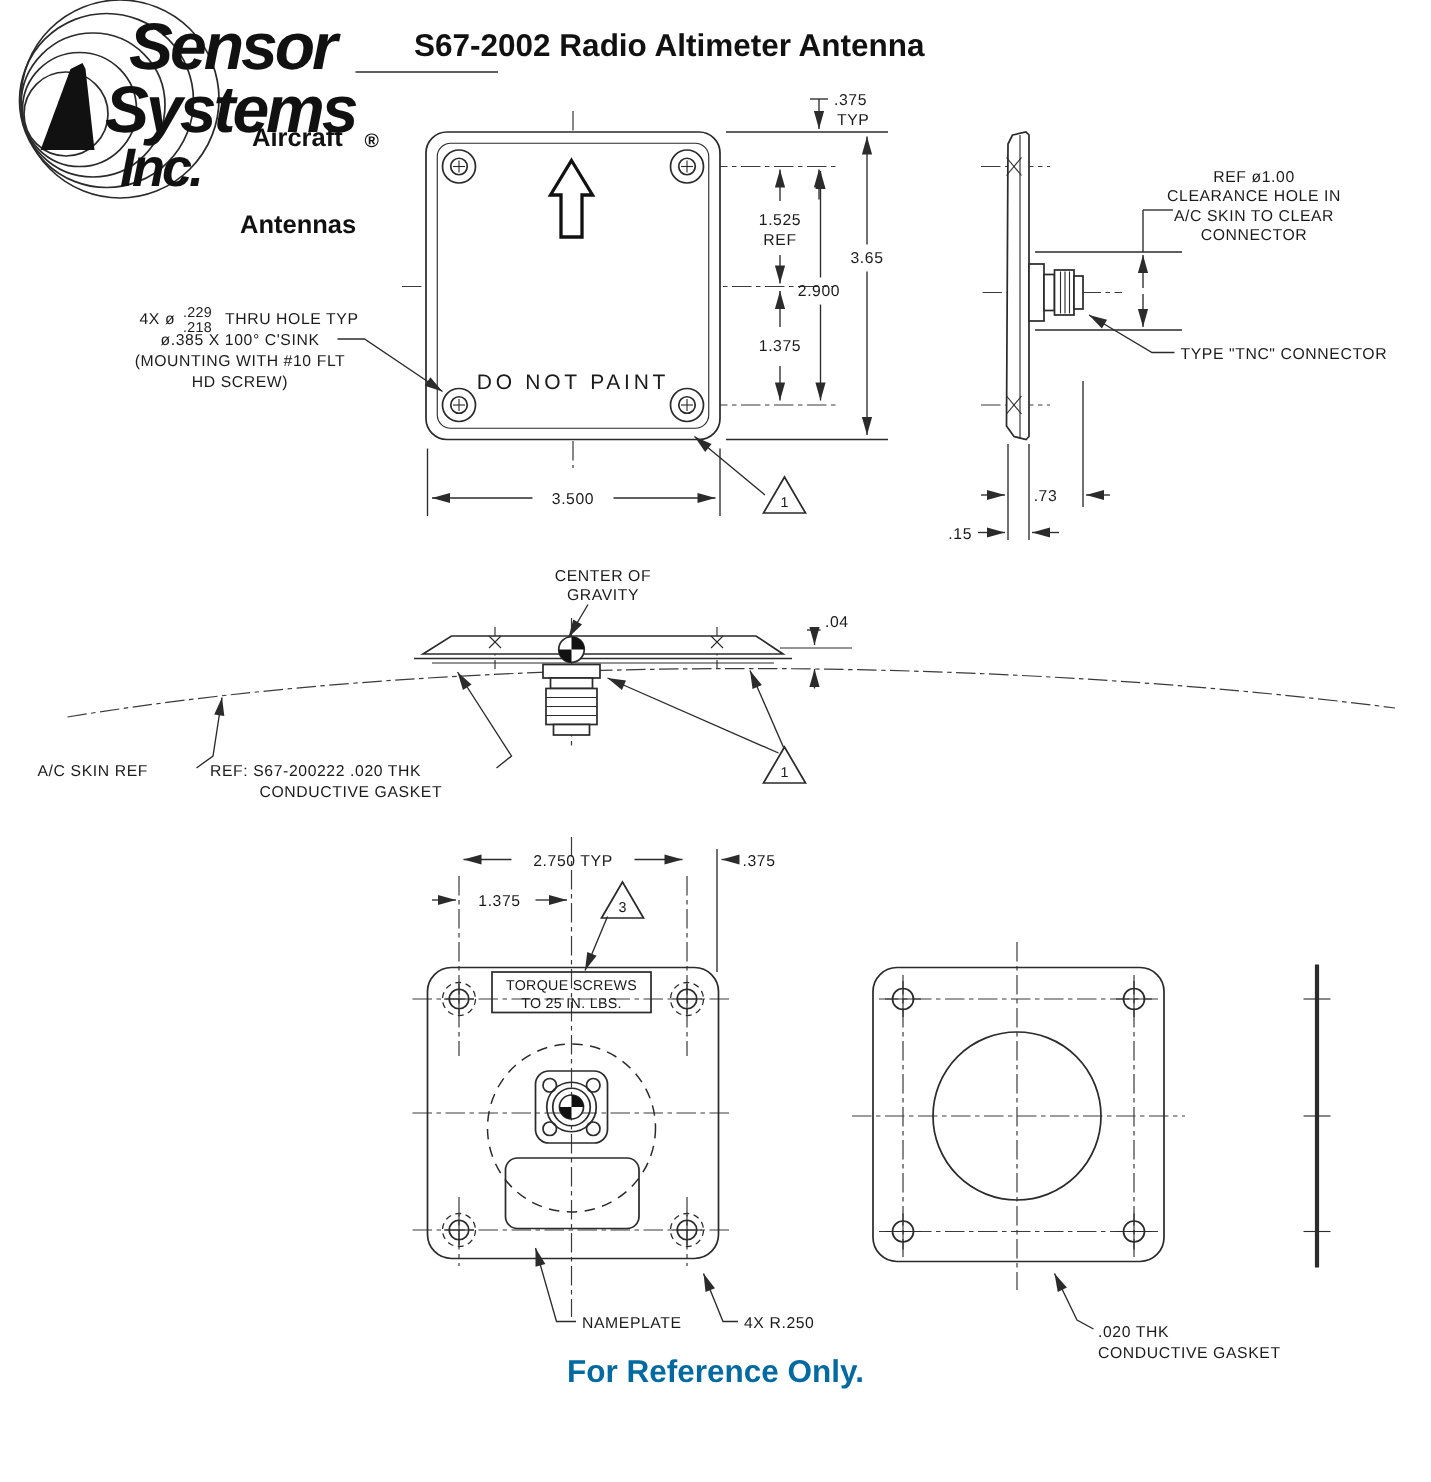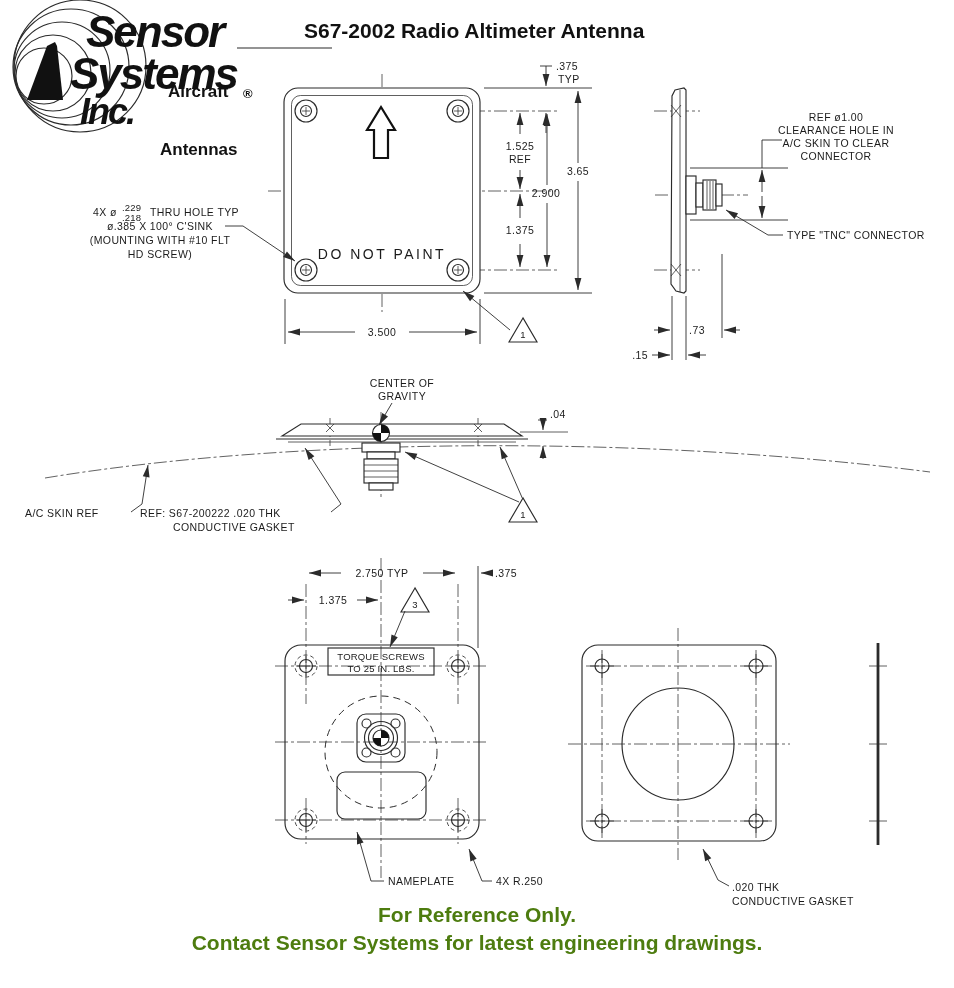--- a/index.html
+++ b/index.html
@@ -2,21 +2,21 @@
 <html><head>
 <meta charset="utf-8">
 <style>
   html,body{margin:0;padding:0;background:#fff;}
   .canvas{position:relative;width:954px;height:988px;background:#fff;overflow:hidden;
           font-family:"Liberation Sans",sans-serif;color:#111;}
   .abs{position:absolute;}
   .logo-word{font-weight:bold;font-style:italic;color:#111;line-height:0.9;letter-spacing:-2px;}
   .logo-sub{font-weight:bold;color:#111;letter-spacing:0px;}
   .title{font-weight:bold;font-size:21px;color:#111;white-space:nowrap;}
-  .footer-line{width:954px;text-align:center;font-weight:bold;font-size:21px;color:#4d7c0f;}
+  .footer-line{width:954px;text-align:center;font-weight:bold;font-size:21px;color:#0369a1;}
   svg{position:absolute;left:0;top:0;}
   .ln{stroke:#2b2b2b;stroke-width:1.15;fill:none;}
   .fw{stroke:#2b2b2b;stroke-width:1.15;fill:#fff;}
   .thin{stroke:#2b2b2b;stroke-width:0.75;fill:none;}
   .cl{stroke:#3a3a3a;stroke-width:0.8;fill:none;stroke-dasharray:13 3 3 3;}
   .dash{stroke:#2b2b2b;stroke-width:1.0;fill:none;stroke-dasharray:7 5;}
   .hid{stroke:#2b2b2b;stroke-width:0.85;fill:none;stroke-dasharray:4 3;}
   .dim{stroke:#2b2b2b;stroke-width:0.9;fill:none;}
   .blk{fill:#111;stroke:none;}
   text{font-family:"Liberation Sans",sans-serif;fill:#1b1b1b;}
@@ -318,18 +318,17 @@
       </g>
     </g>
   </svg>
 
   <div class="abs logo-word" style="left:86px;top:12px;font-size:44px;">Sensor</div>
   <div class="abs logo-word" style="left:70px;top:54px;font-size:44px;">Systems</div>
   <div class="abs logo-sub" style="left:243px;top:86px;font-size:13px;">®</div>
   <div class="abs logo-word" style="left:80px;top:96px;font-size:36px;">Inc.</div>
   <div class="abs logo-sub" style="left:168px;top:82px;font-size:17px;">Aircraft</div>
   <div class="abs logo-sub" style="left:160px;top:104px;font-size:17px;margin-top:36px;">Antennas</div>
-  <div class="abs title" style="left:304px;top:19px;">S67-2002 Radio Altimeter Antenna</div>
+  <div class="abs title" style="left:276px;top:19px;">S67-2002 Radio Altimeter Antenna</div>
 
   <div class="abs footer-line" style="top:903px;">For Reference Only.</div>
-  <div class="abs footer-line" style="top:931px;">Contact Sensor Systems for latest engineering drawings.</div>
 
 </div>
 
 </body></html>

